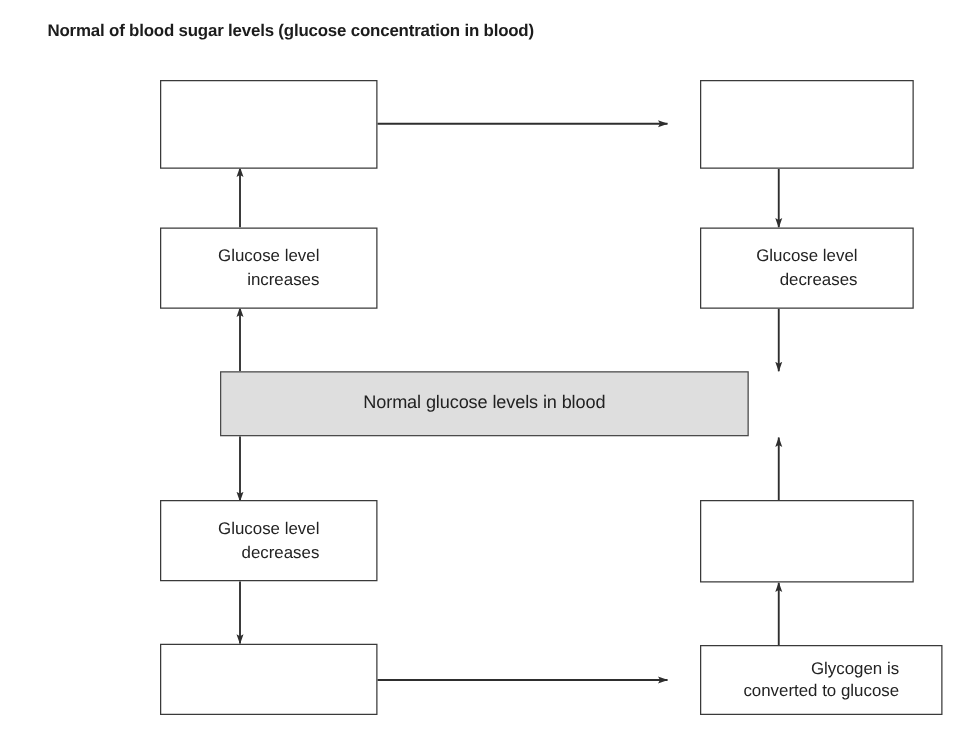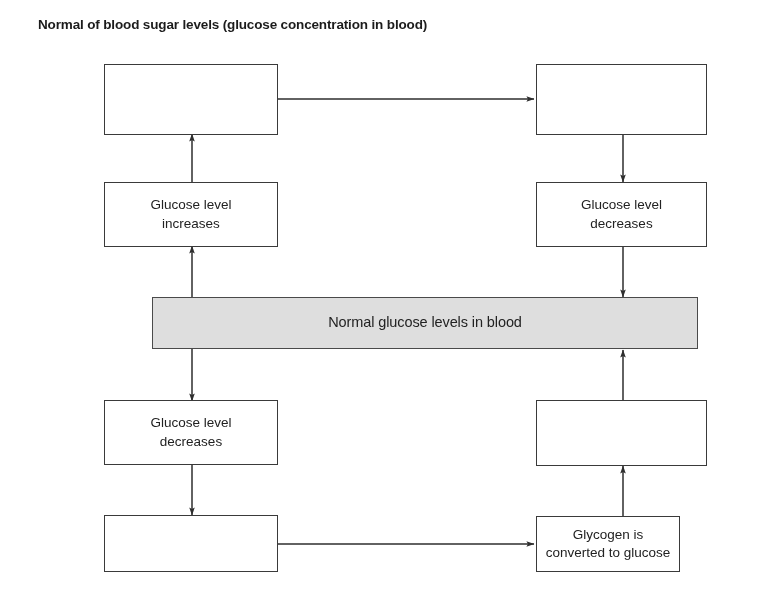--- a/index.html
+++ b/index.html
@@ -26,24 +26,25 @@
     white-space: nowrap;
   }
   .node {
     position: absolute;
     box-sizing: border-box;
     border: 1.6px solid #3a3a3a;
     background: #ffffff;
     display: flex;
     align-items: center;
     justify-content: center;
-    text-align: center;
+    text-align: right;
     font-size: 13.5px;
     line-height: 1.35;
     color: #222222;
+    margin-left: 24px;
   }
   .node.shaded {
     background: #dedede;
     border: 1.6px solid #4a4a4a;
   }
   .node.shaded .node-text {
     font-size: 14.5px;
     letter-spacing: -0.1px;
   }
   .node-text {
@@ -113,35 +114,35 @@
   <div class="node" style="left:104px; top:182px; width:174px; height:65px;">
     <span class="node-text">Glucose level
 increases</span>
   </div>
 
   <div class="node" style="left:536px; top:182px; width:171px; height:65px;">
     <span class="node-text">Glucose level
 decreases</span>
   </div>
 
-  <div class="node shaded" style="left:152px; top:297px; width:546px; height:52px;">
+  <div class="node shaded" style="left:152px; top:297px; width:423px; height:52px;">
     <span class="node-text">Normal glucose levels in blood</span>
   </div>
 
   <div class="node" style="left:104px; top:400px; width:174px; height:65px;">
     <span class="node-text">Glucose level
 decreases</span>
   </div>
 
   <div class="node empty" style="left:536px; top:400px; width:171px; height:66px;">
     <span class="node-text"></span>
   </div>
 
   <div class="node empty" style="left:104px; top:515px; width:174px; height:57px;">
     <span class="node-text"></span>
   </div>
 
-  <div class="node" style="left:536px; top:516px; width:144px; height:56px;">
+  <div class="node" style="left:536px; top:516px; width:194px; height:56px;">
     <span class="node-text">Glycogen is
 converted to glucose</span>
   </div>
 
 </div>
 
 </body></html>

